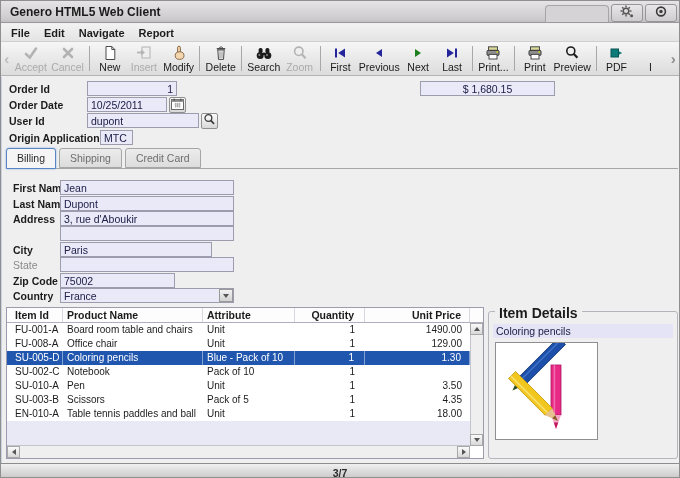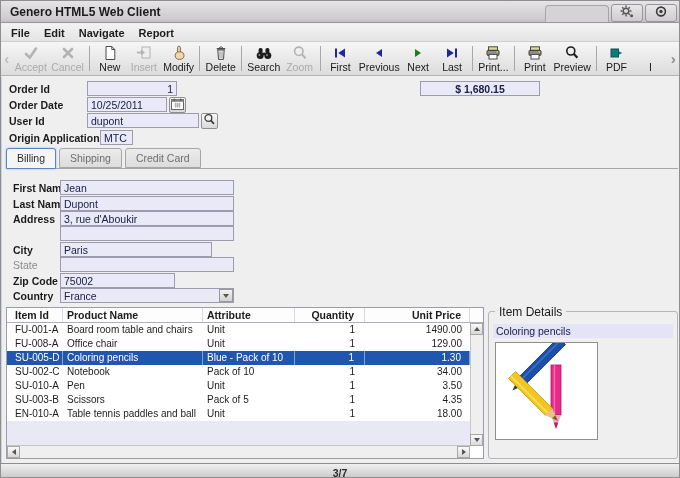--- a/index.html
+++ b/index.html
@@ -75,21 +75,21 @@
   .tri { width:0; height:0; }
   .tri.up   { border-left:3px solid transparent; border-right:3px solid transparent; border-bottom:4px solid #555; }
   .tri.down { border-left:3px solid transparent; border-right:3px solid transparent; border-top:4px solid #555; }
   .tri.left { border-top:3px solid transparent; border-bottom:3px solid transparent; border-right:4px solid #555; }
   .tri.right{ border-top:3px solid transparent; border-bottom:3px solid transparent; border-left:4px solid #555; }
 
   
   .groupbox { position:absolute; left:486px; top:234px; width:190px; height:148px;
     border:1px solid #b5b5bc; border-radius:3px; background:#efeff0; }
   .groupbox .gtitle { position:absolute; left:6px; top:-7px; background:#efeff0; padding:0 4px;
-    font-size:12px; font-weight:normal; color:#1b1b1b; }
+    font-size:14px; font-weight:bold; color:#1b1b1b; }
   .detail-strip { position:absolute; left:4px; top:12px; width:180px; height:14px; background:#e4e4f6;
     font-size:10.5px; color:#20204a; padding:1px 3px 0 3px; }
   .detail-img { position:absolute; left:6px; top:30px; width:103px; height:98px; background:#fff; border:1px solid #8f8f8f; }
 
   
   .statusbar { position:absolute; left:0; top:462px; width:100%; height:16px;
     background:linear-gradient(#f0f0f0,#c8c6c8); border-top:1px solid #8d8d8d;
     display:flex; align-items:flex-end; justify-content:center; }
   .statusbar .stext { font-size:10.5px; font-weight:bold; color:#2a2a2a; }
 </style>
@@ -335,21 +335,21 @@
     <div class="sq-btn" style="left:199px; top:36px;">
       <span><svg width="13" height="13" viewBox="0 0 13 13">
             <circle cx="5.4" cy="5" r="3.4" fill="none" stroke="#3c3c3c" stroke-width="1.3"></circle>
             <line x1="7.8" y1="7.4" x2="11" y2="10.8" stroke="#3c3c3c" stroke-width="1.7"></line>
           </svg></span>
     </div>
 
     <span class="flabel" style="left:7px; top:55px;">Origin Application</span>
     <div class="field" style="left:98px; top:53px; width:33px;">MTC</div>
 
-    <div class="field" style="left:418px; top:4px; width:120px; text-align:center;font-weight:bold;">$ 1,680.15</div>
+    <div class="field" style="left:418px; top:4px; width:135px; text-align:center;">$ 1,680.15</div>
 
     <div class="tabs">
       <div class="tab active">Billing</div>
       <div class="tab">Shipping</div>
       <div class="tab">Credit Card</div>
     </div>
 
     <span class="flabel" style="left:11px; top:105px;">First Name</span>
     <div class="field" style="left:58px; top:103px; width:174px;">Jean</div>
 
@@ -403,21 +403,20 @@
             <div class="tcell c1">Coloring pencils</div>
             <div class="tcell c2">Blue - Pack of 10</div>
             <div class="tcell c3">1</div>
             <div class="tcell c4">1.30</div>
           </div>
           <div class="trow">
             <div class="tcell c0">SU-002-C</div>
             <div class="tcell c1">Notebook</div>
             <div class="tcell c2">Pack of 10</div>
             <div class="tcell c3">1</div>
-            <div class="tcell c4">34.00</div>
           </div>
           <div class="trow">
             <div class="tcell c0">SU-010-A</div>
             <div class="tcell c1">Pen</div>
             <div class="tcell c2">Unit</div>
             <div class="tcell c3">1</div>
             <div class="tcell c4">3.50</div>
           </div>
           <div class="trow">
             <div class="tcell c0">SU-003-B</div>

